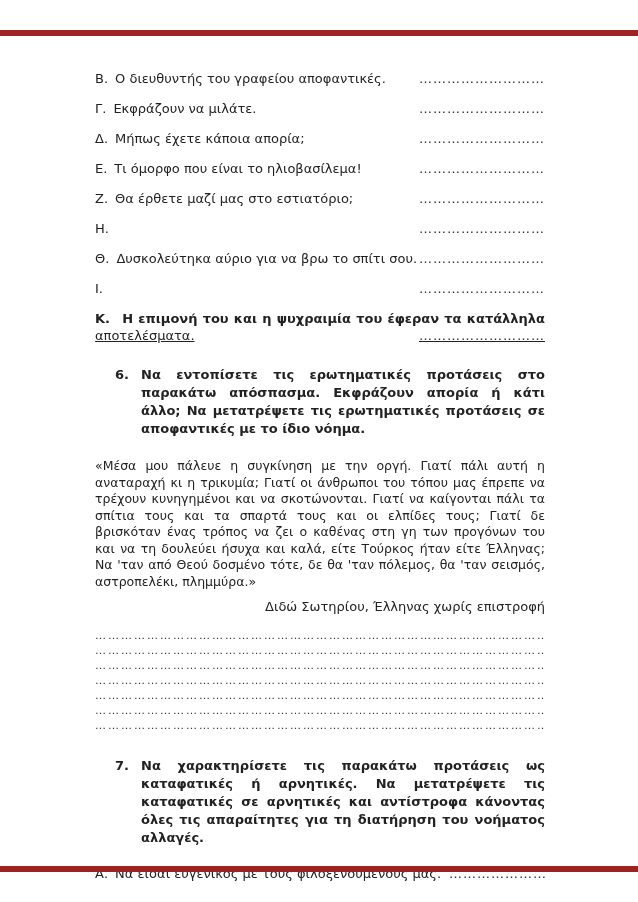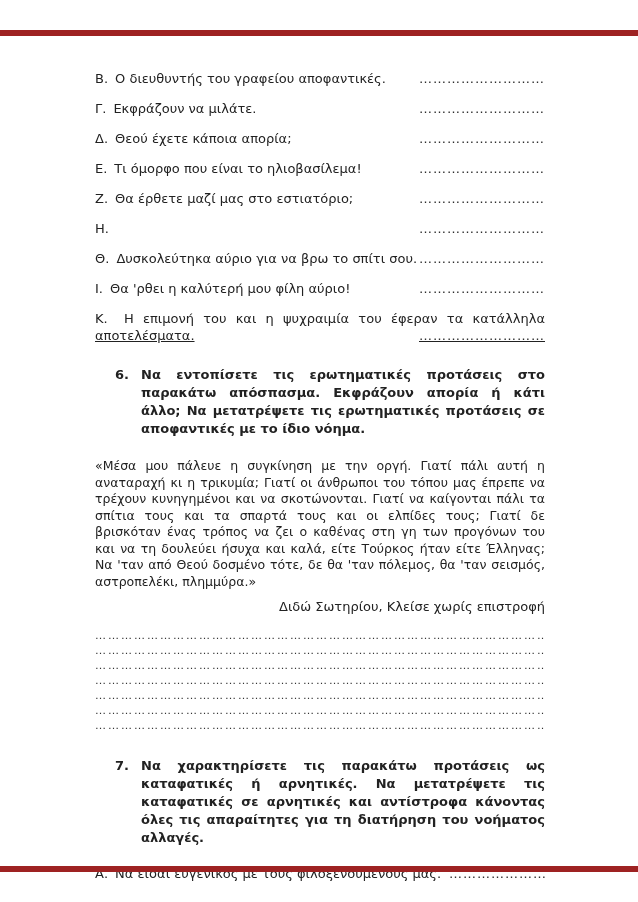--- a/index.html
+++ b/index.html
@@ -11,21 +11,21 @@
   }
   .bar { position:absolute; left:0; width:100%; height:6px; }
   .bar.top { top:30px; }
   .bar.bottom { top:866px; }
 
   .row { display:flex; align-items:baseline; margin-bottom:13px; line-height:17px; }
   .lbl { margin-right:7px; white-space:pre; }
   .txt { white-space:nowrap; }
   .dots { margin-left:auto; width:126px; overflow:hidden; white-space:nowrap; letter-spacing:1px; color:#2d2d2d; }
 
-  .krow1 { line-height:17px; text-align:justify; text-align-last:justify; }
+  .krow1 { line-height:17px; text-align:justify; text-align-last:justify;font-weight:bold; }
   .krow2 { display:flex; align-items:baseline; line-height:17px;text-decoration:underline; }
 
   .heading { display:flex; font-weight:bold; margin-top:22px; margin-left:20px; line-height:18px; }
   .heading .num { width:26px; flex:none; }
   .heading .htext { flex:1; text-align:justify; }
 
   .passage { margin-top:20px; font-size:12.5px; line-height:16.5px; text-align:justify; }
   .attribution { margin-top:9px; text-align:right; }
 
   .answers { margin-top:14px; }
@@ -48,21 +48,21 @@
       <span class="txt">Ο διευθυντής του γραφείου αποφαντικές.</span>
       <span class="dots">………………………………………………………………</span>
     </div>
     <div class="row">
       <span class="lbl">Γ.</span>
       <span class="txt">Εκφράζουν να μιλάτε.</span>
       <span class="dots">………………………………………………………………</span>
     </div>
     <div class="row">
       <span class="lbl">Δ.</span>
-      <span class="txt">Θεού έχετε κάποια απορία;</span>
+      <span class="txt">Μήπως έχετε κάποια απορία;</span>
       <span class="dots">………………………………………………………………</span>
     </div>
     <div class="row">
       <span class="lbl">Ε.</span>
       <span class="txt">Τι όμορφο που είναι το ηλιοβασίλεμα!</span>
       <span class="dots">………………………………………………………………</span>
     </div>
     <div class="row">
       <span class="lbl">Ζ.</span>
       <span class="txt">Θα έρθετε μαζί μας στο εστιατόριο;</span>
@@ -72,40 +72,39 @@
       <span class="lbl">Η.</span>
       <span class="dots">………………………………………………………………</span>
     </div>
     <div class="row">
       <span class="lbl">Θ.</span>
       <span class="txt">Δυσκολεύτηκα αύριο για να βρω το σπίτι σου.</span>
       <span class="dots">………………………………………………………………</span>
     </div>
     <div class="row">
       <span class="lbl">Ι.</span>
-      <span class="txt">Θα 'ρθει η καλύτερή μου φίλη αύριο!</span>
       <span class="dots">………………………………………………………………</span>
     </div>
 
     <div>
       <div class="krow1"><span class="lbl">Κ.</span> <span>Η επιμονή του και η ψυχραιμία του έφεραν τα κατάλληλα</span></div>
       <div class="krow2">
         <span class="txt">αποτελέσματα.</span>
         <span class="dots">………………………………………………………………</span>
       </div>
     </div>
   </div>
 
   <div class="heading">
     <span class="num">6.</span>
     <span class="htext">Να εντοπίσετε τις ερωτηματικές προτάσεις στο παρακάτω απόσπασμα. Εκφράζουν απορία ή κάτι άλλο; Να μετατρέψετε τις ερωτηματικές προτάσεις σε αποφαντικές με το ίδιο νόημα.</span>
   </div>
 
   <div class="passage">«Μέσα μου πάλευε η συγκίνηση με την οργή. Γιατί πάλι αυτή η αναταραχή κι η τρικυμία; Γιατί οι άνθρωποι του τόπου μας έπρεπε να τρέχουν κυνηγημένοι και να σκοτώνονται. Γιατί να καίγονται πάλι τα σπίτια τους και τα σπαρτά τους και οι ελπίδες τους; Γιατί δε βρισκόταν ένας τρόπος να ζει ο καθένας στη γη των προγόνων του και να τη δουλεύει ήσυχα και καλά, είτε Τούρκος ήταν είτε Έλληνας; Να 'ταν από Θεού δοσμένο τότε, δε θα 'ταν πόλεμος, θα 'ταν σεισμός, αστροπελέκι, πλημμύρα.»</div>
-  <div class="attribution">Διδώ Σωτηρίου, Κλείσε χωρίς επιστροφή</div>
+  <div class="attribution">Διδώ Σωτηρίου, Έλληνας χωρίς επιστροφή</div>
 
   <div class="answers">
     <div class="ans">………………………………………………………………………………………………………………………………</div>
     <div class="ans">………………………………………………………………………………………………………………………………</div>
     <div class="ans">………………………………………………………………………………………………………………………………</div>
     <div class="ans">………………………………………………………………………………………………………………………………</div>
     <div class="ans">………………………………………………………………………………………………………………………………</div>
     <div class="ans">………………………………………………………………………………………………………………………………</div>
     <div class="ans">………………………………………………………………………………………………………………………………</div>
   </div>

